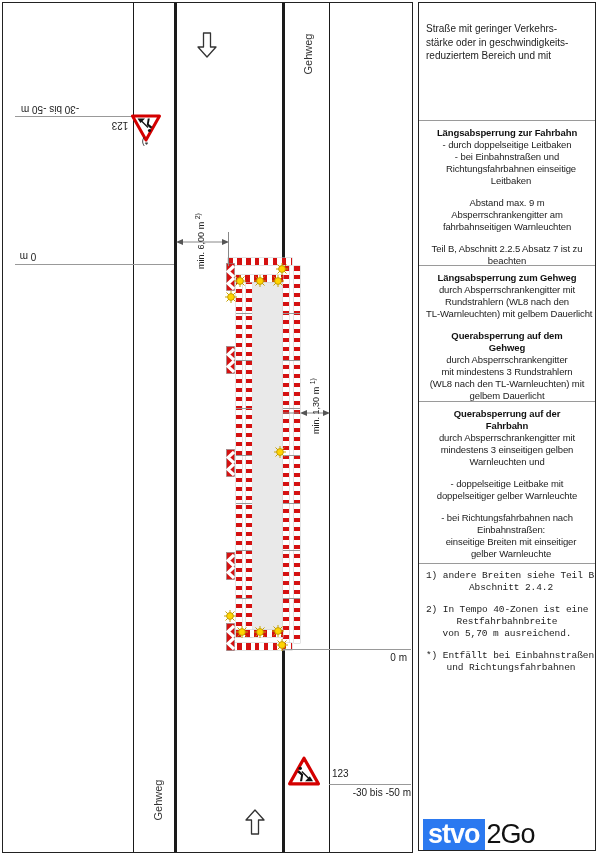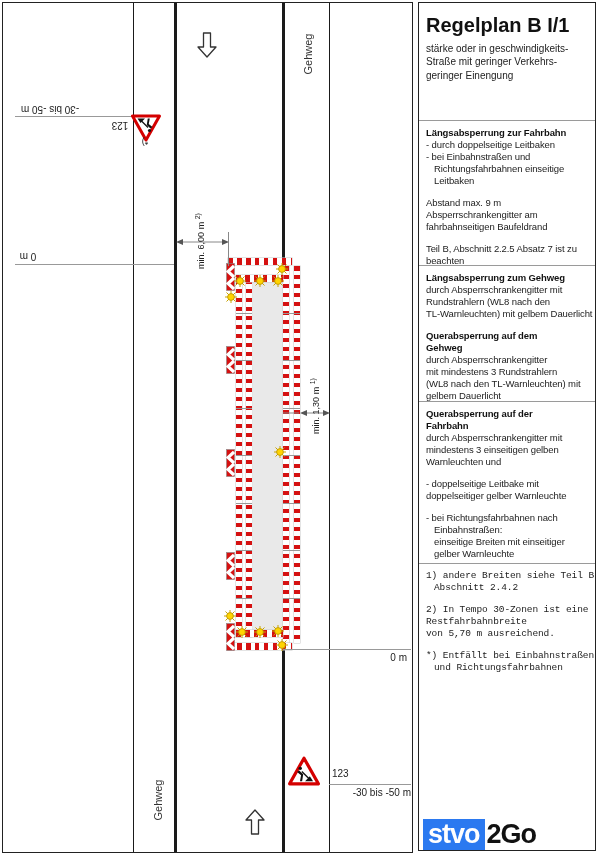--- a/index.html
+++ b/index.html
@@ -35,30 +35,30 @@
   
   .panel{position:absolute;left:418px;top:2px;width:178px;height:849px;
          border:1px solid #222;box-sizing:border-box;background:#fff;}
   .sec{box-sizing:border-box;padding:6px 7px 0 7px;overflow:hidden;}
   .sec.rule{border-top:1px solid #9a9a9a;}
   .titleblock{height:117px;padding-top:13px;}
   .t1{font-size:20px;line-height:19.5px;font-weight:bold;color:#111;}
   .subtitle{margin-top:6px;}
   .sub-ln{font-size:10px;line-height:13.5px;color:#222;}
   .ln{font-size:9.5px;line-height:12px;letter-spacing:-0.1px;
-      color:#222;white-space:nowrap;}
+      color:#222;white-space:nowrap;text-align:center;}
   .ln.b{font-weight:bold;color:#111;}
   .ln.ind{padding-left:8px;}
   .sp{height:10px;}
   .s2{height:145px;} .s3{height:136px;} .s4{height:162px;} .s5{height:255px;font-family:Liberation Mono, monospace;}
 
   .logo{position:absolute;left:4px;bottom:0;height:31px;display:flex;align-items:stretch;}
   .logo .stvo{background:var(--blue);color:#fff;font-weight:bold;font-size:27px;
               line-height:30px;padding:0 5px;letter-spacing:-1px;}
-  .logo .go{color:#111;font-weight:bold;font-size:27px;line-height:30px;
+  .logo .go{color:#111;font-weight:normal;font-size:27px;line-height:30px;
             padding-left:2px;letter-spacing:-1px;}
 
   svg{display:block;}
 </style>
 </head>
 <body>
 
 <div class="page">
 
   <div class="diagram">
@@ -319,37 +319,36 @@
         <line x1="26" y1="28" x2="40" y2="42" stroke="#111" stroke-width="2.4"></line>
       </svg>
     </div>
     <div class="plain" style="left:329px;top:765px;">123</div>
     <div class="hline" style="left:326px;top:781px;width:82px;"></div>
     <div class="plain" style="left:326px;top:784px;width:82px;text-align:right;">-30 bis -50 m</div>
   </div>
 
   <div class="panel">
     <div class="sec titleblock">
-      <div class="t1">Regelplan B I/1</div>
       <div class="subtitle">
+          <div class="sub-ln">Straße mit geringer Verkehrs-</div>
           <div class="sub-ln">stärke oder in geschwindigkeits-</div>
-          <div class="sub-ln">Straße mit geringer Verkehrs-</div>
-          <div class="sub-ln">geringer Einengung</div>
+          <div class="sub-ln">reduziertem Bereich und mit</div>
         </div>
     </div>
     <div class="sec rule s2">
         <div class="ln b">Längsabsperrung zur Fahrbahn</div>
         <div class="ln">- durch doppelseitige Leitbaken</div>
         <div class="ln">- bei Einbahnstraßen und</div>
         <div class="ln ind">Richtungsfahrbahnen einseitige</div>
         <div class="ln ind">Leitbaken</div>
         <div class="sp"></div>
         <div class="ln">Abstand max. 9 m</div>
         <div class="ln">Absperrschrankengitter am</div>
-        <div class="ln">fahrbahnseitigen Baufeldrand</div>
+        <div class="ln">fahrbahnseitigen Warnleuchten</div>
         <div class="sp"></div>
         <div class="ln">Teil B, Abschnitt 2.2.5 Absatz 7 ist zu</div>
         <div class="ln">beachten</div>
       </div>
     <div class="sec rule s3">
         <div class="ln b">Längsabsperrung zum Gehweg</div>
         <div class="ln">durch Absperrschrankengitter mit</div>
         <div class="ln">Rundstrahlern (WL8 nach den</div>
         <div class="ln">TL-Warnleuchten) mit gelbem Dauerlicht</div>
         <div class="sp"></div>
@@ -372,21 +371,21 @@
         <div class="sp"></div>
         <div class="ln">- bei Richtungsfahrbahnen nach</div>
         <div class="ln ind">Einbahnstraßen:</div>
         <div class="ln ind">einseitige Breiten mit einseitiger</div>
         <div class="ln ind">gelber Warnleuchte</div>
       </div>
     <div class="sec rule s5">
         <div class="ln">1) andere Breiten siehe Teil B,</div>
         <div class="ln ind">Abschnitt 2.4.2</div>
         <div class="sp"></div>
-        <div class="ln">2) In Tempo 30-Zonen ist eine</div>
+        <div class="ln">2) In Tempo 40-Zonen ist eine</div>
         <div class="ln">Restfahrbahnbreite</div>
         <div class="ln">von 5,70 m ausreichend.</div>
         <div class="sp"></div>
         <div class="ln">*) Entfällt bei Einbahnstraßen</div>
         <div class="ln ind">und Richtungsfahrbahnen</div>
       </div>
     <div class="logo">
       <span class="stvo">stvo</span>
       <span class="go">2Go</span>
     </div>

